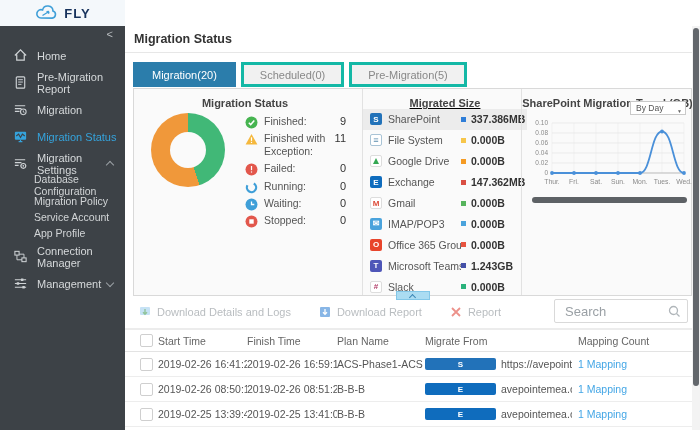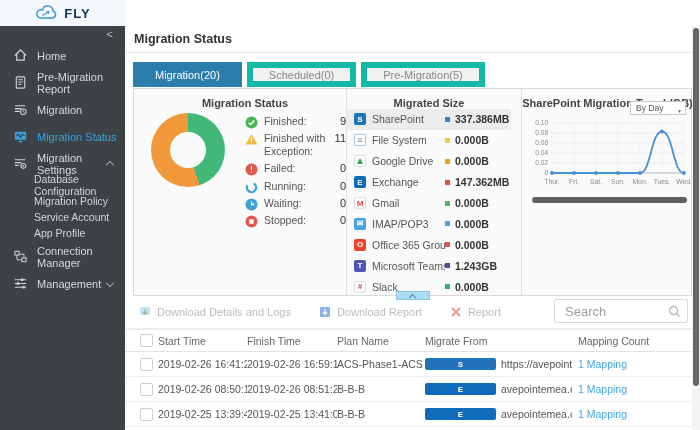--- a/index.html
+++ b/index.html
@@ -29,29 +29,29 @@
   .chev.up{transform:rotate(135deg);margin-top:3px;}
   .chev.down{transform:rotate(-45deg);margin-top:-2px;}
   .sub-item{height:16px;display:flex;align-items:center;padding-left:34px;font-size:10.5px;color:#d2d5d7;cursor:pointer;}
   .gap2{height:2px;}
 
   
   .main{position:absolute;left:125px;top:26px;right:8px;bottom:0;background:#fff;}
   .title-bar{position:absolute;left:0;top:0;right:0;height:27px;border-bottom:1px solid #e7e7e7;background:#fff;}
   .page-title{line-height:27px;padding-left:9px;font-size:12.5px;font-weight:bold;color:#333;}
   .tabs{position:absolute;left:8px;top:36px;display:flex;gap:5px;}
-  .tab{height:25px;padding:0 16px;display:flex;align-items:center;font-size:11px;background:#f1f1f1;color:#888;border:6px solid #14b8a6;cursor:pointer;}
+  .tab{height:25px;padding:0 16px;display:flex;align-items:center;font-size:11px;background:#f1f1f1;color:#888;border:3px solid #14b8a6;cursor:pointer;}
   .tab.active{background:#2b7dab;border-color:#2b7dab;color:#fff;}
 
   
   .panels{position:absolute;left:8px;top:62px;width:559px;height:208px;border:1px solid #d9d9d9;background:#fafafa;}
   .panel{position:absolute;top:0;bottom:0;}
   .panel h3{margin:0;padding-top:8px;text-align:center;font-size:11px;color:#444;}
   .p1{left:0;width:222px;}
-  .p2{left:212px;width:165px;border-left:1px solid #e2e2e2;}
+  .p2{left:228px;width:165px;border-left:1px solid #e2e2e2;text-decoration:underline;}
   .p3{left:387px;width:172px;border-left:1px solid #e2e2e2;}
 
   .donut{position:absolute;left:17px;top:24px;width:74px;height:74px;border-radius:50%;}
   .donut::after{content:"";position:absolute;left:19px;top:19px;width:36px;height:36px;border-radius:50%;background:#fafafa;}
 
   .stats{position:absolute;left:111px;top:26px;width:101px;}
   .stat{display:flex;align-items:flex-start;margin-bottom:4px;}
   .stat .sic{width:13px;height:13px;flex:none;margin-right:6px;}
   .stat .slabel{flex:1;min-width:0;font-size:10.5px;line-height:1.25;color:#555;}
   .stat .sval{margin-left:auto;font-size:11px;color:#333;padding-left:4px;}

